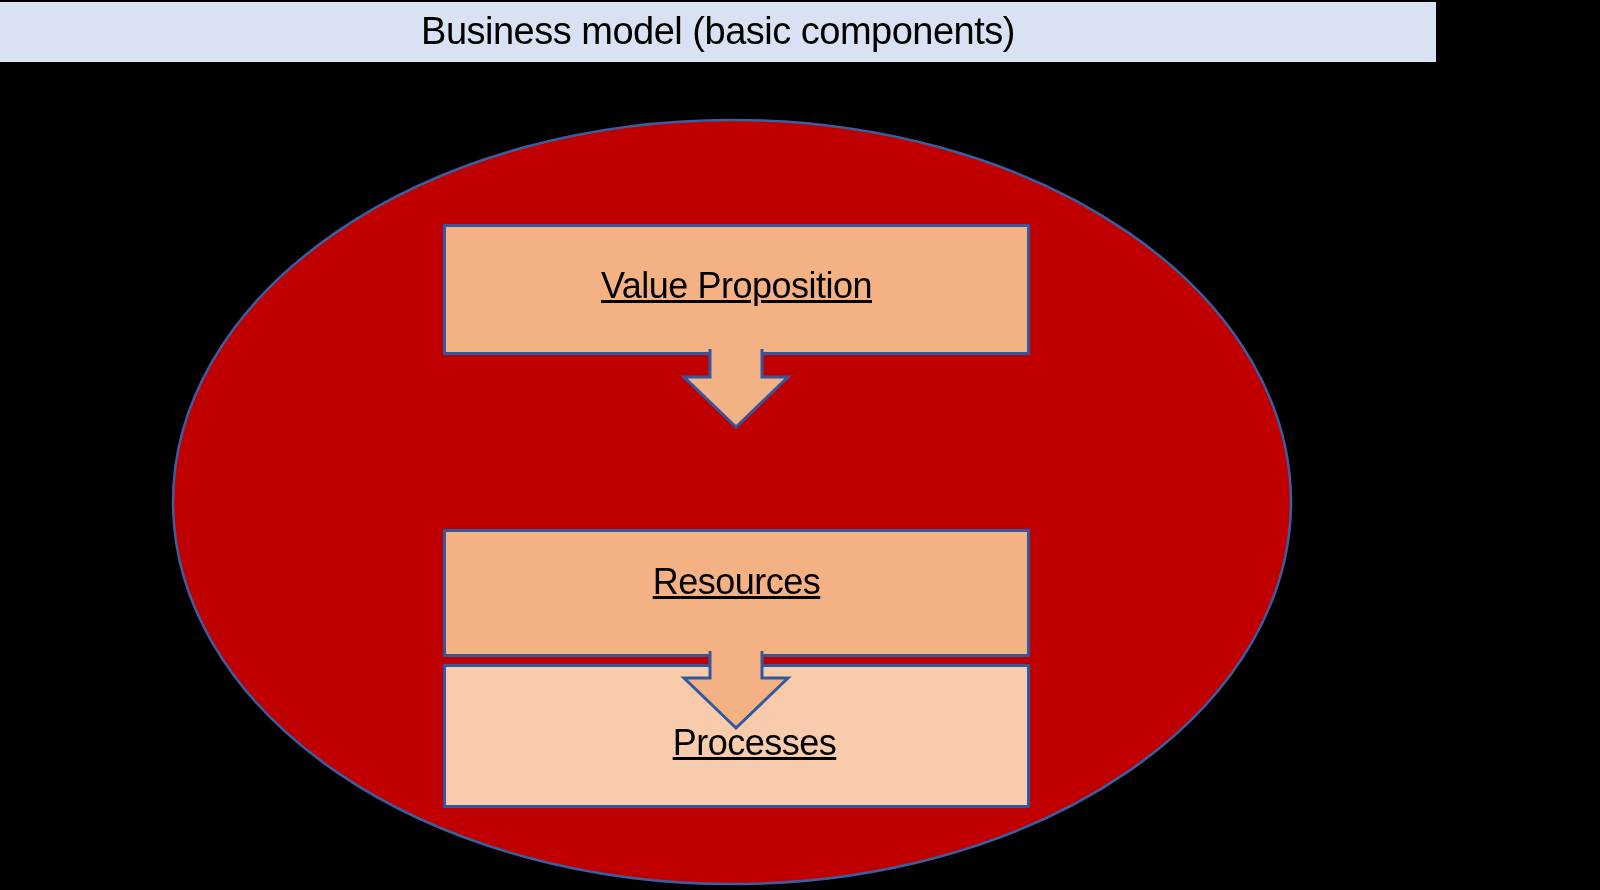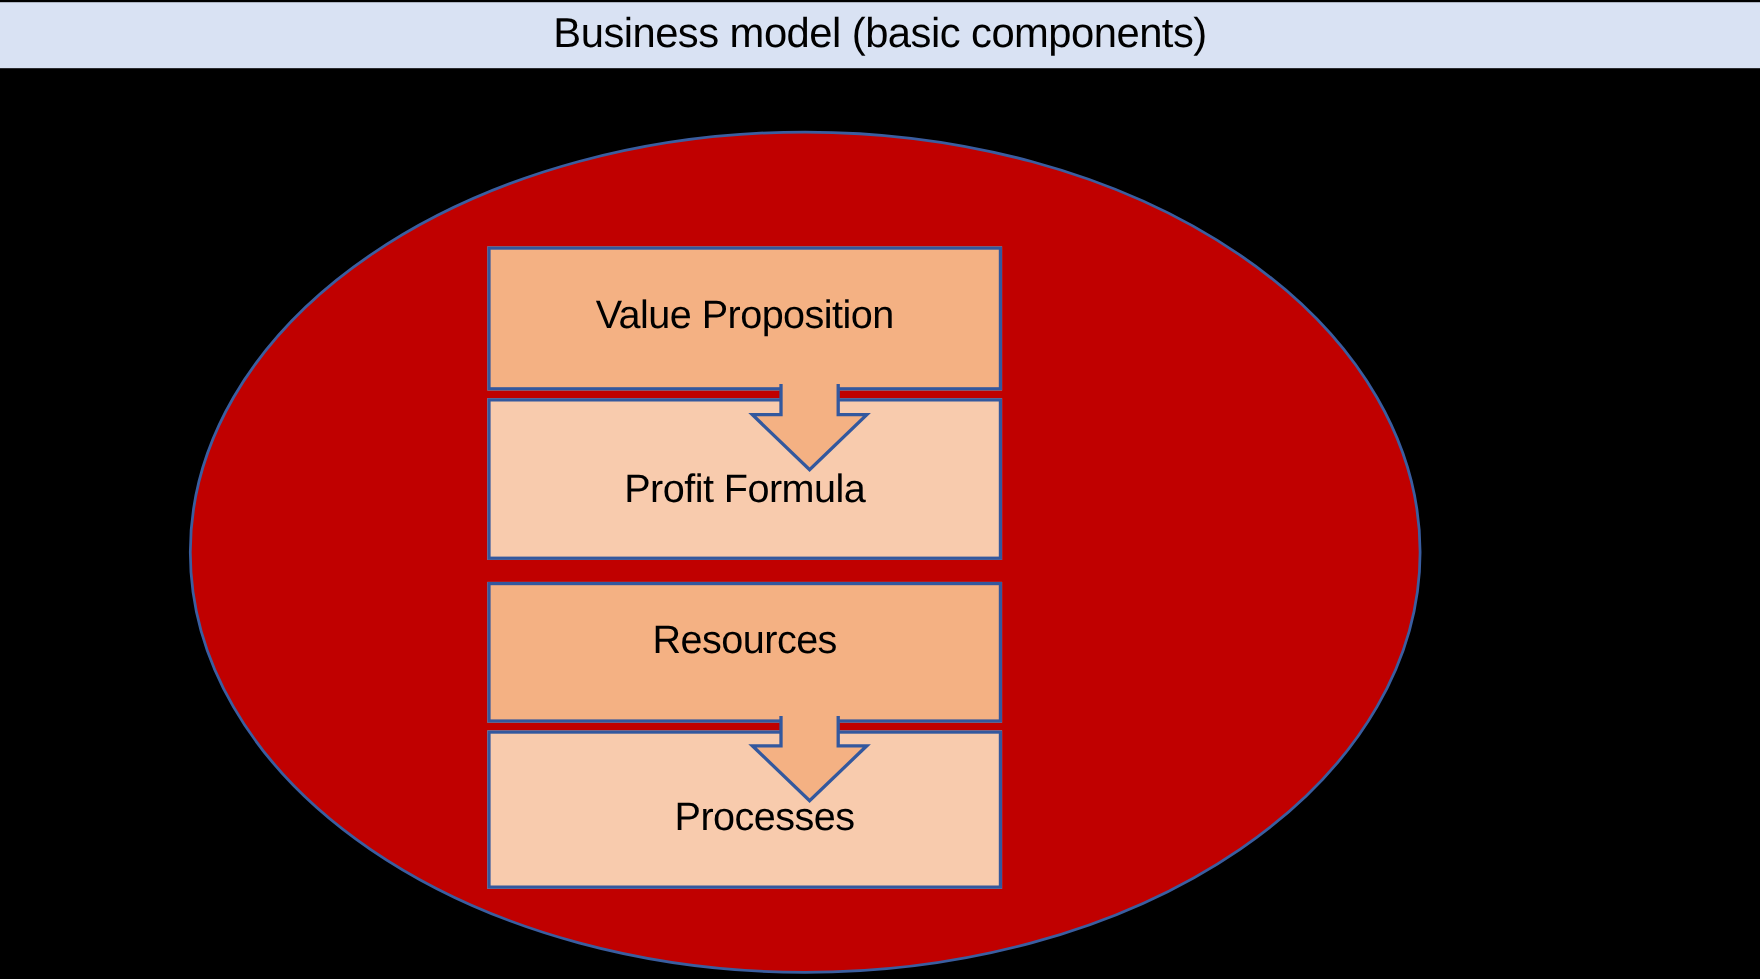--- a/index.html
+++ b/index.html
@@ -10,21 +10,21 @@
   }
   .stage {
     position: relative;
     width: 1600px;
     height: 890px;
     background: #000;
   }
   .title-bar {
     position: absolute;
     left: 0; top: 0;
-    width: 1600px;
+    width: 1436px;
     height: 62px;
     border-top: 2px solid #000;
     display: flex;
     align-items: center;
     justify-content: center;
     z-index: 5;
   }
   .title-bar .title-text {
     font-size: 38px;
     line-height: 1;
@@ -36,26 +36,27 @@
     left: 0; top: 0;
     width: 1600px;
     height: 890px;
     pointer-events: none;
   }
   .ellipse-layer { z-index: 1; }
   .arrow-layer { z-index: 3; }
   .box {
     position: absolute;
     left: 443px;
-    width: 468px;
+    width: 587px;
     border: 3px solid #0c4a6e;
     display: flex;
     align-items: center;
     justify-content: center;
     z-index: 2;
+    text-decoration: underline;
   }
   .box .box-label {
     font-size: 36px;
     line-height: 1.1;
     letter-spacing: -0.5px;
     white-space: nowrap;
   }
   .box-vp   { top: 224px; height: 131px; }
   .box-pf   { top: 362px; height: 147px; }
   .box-res  { top: 529px; height: 128px; text-align: right; }
@@ -75,23 +76,20 @@
   </div>
 
   <svg class="ellipse-layer" viewBox="0 0 1600 890">
     <ellipse cx="732" cy="502" rx="559" ry="382" stroke-width="2.5" fill="#C00000" stroke="#3A5EA0"></ellipse>
   </svg>
 
   <div class="box box-vp" style="background: rgb(244, 177, 131); border-color: rgb(51, 88, 158);">
     <span class="box-label" style="color: rgb(0, 0, 0);">Value Proposition</span>
   </div>
 
-  <div class="box box-pf" style="background: rgb(248, 203, 173); border-color: rgb(51, 88, 158);">
-    <span class="box-label" style="color: rgb(0, 0, 0);">Profit Formula</span>
-  </div>
 
   <div class="box box-res" style="background: rgb(244, 177, 131); border-color: rgb(51, 88, 158);">
     <span class="box-label" style="color: rgb(0, 0, 0);">Resources</span>
   </div>
 
   <div class="box box-proc" style="background: rgb(248, 203, 173); border-color: rgb(51, 88, 158);">
     <span class="box-label" style="color: rgb(0, 0, 0);">Processes</span>
   </div>
 
   <svg class="arrow-layer" viewBox="0 0 1600 890">

